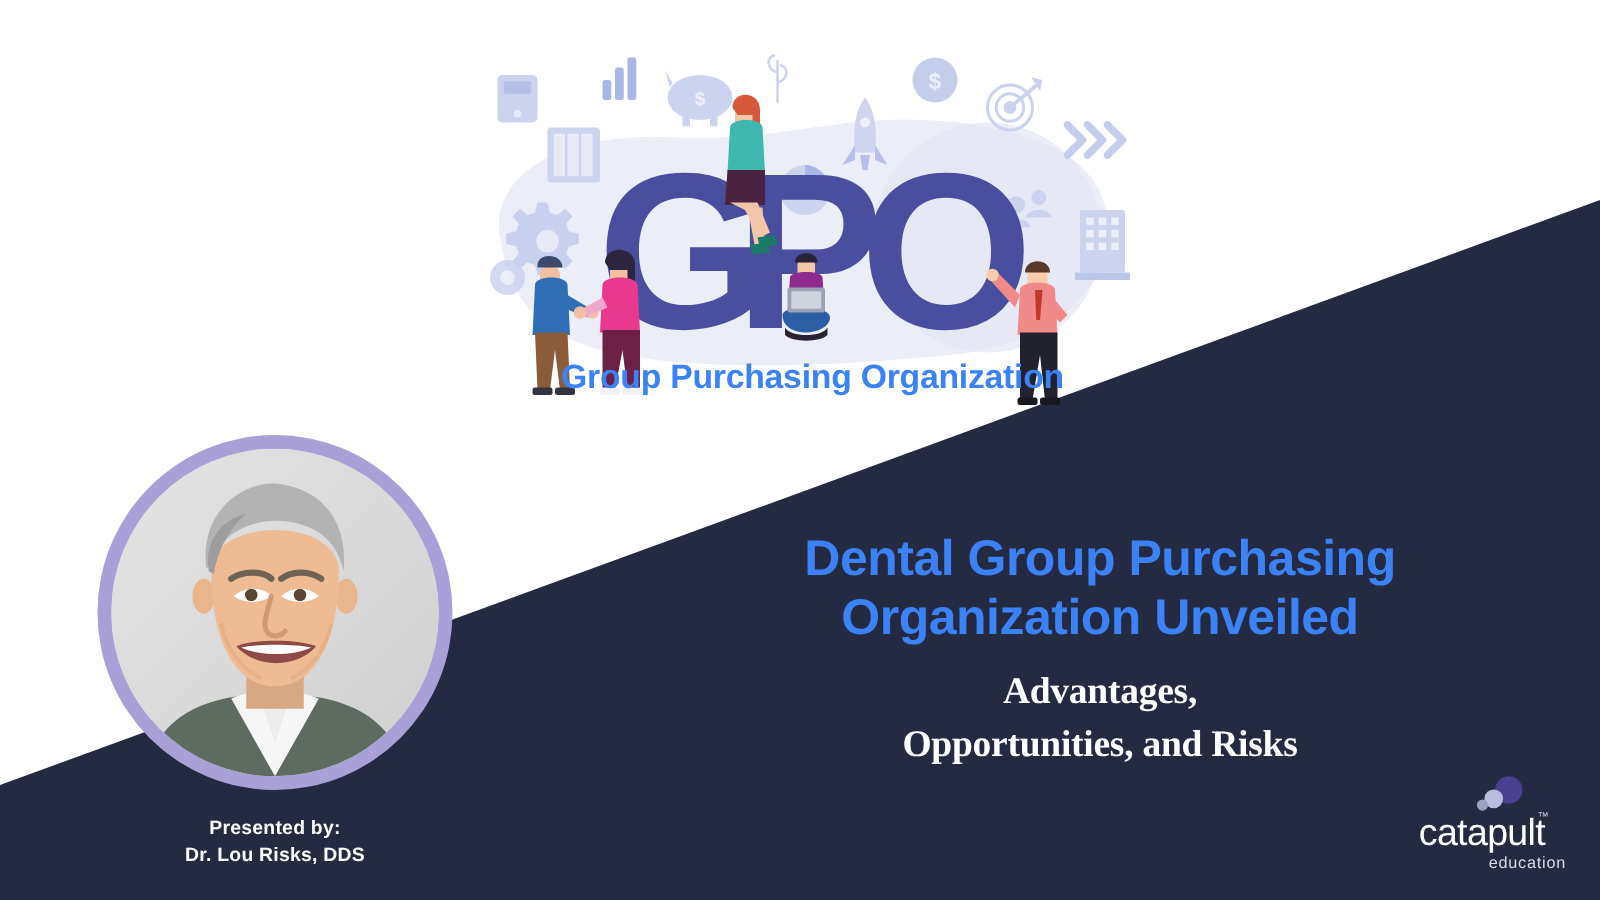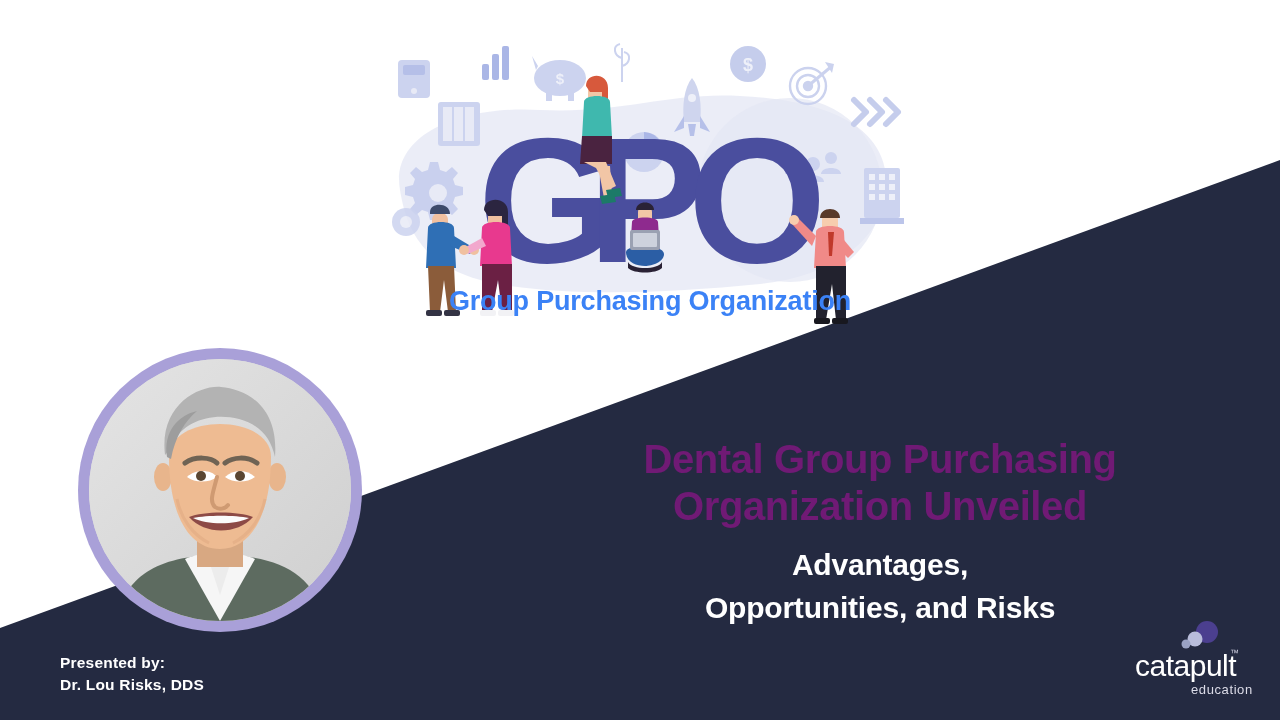--- a/index.html
+++ b/index.html
@@ -58,53 +58,54 @@
     background: #dcdcdc;
   }
   .portrait-inner svg { position:absolute; left:0; top:0; width: 100%; height: 100%; }
 
   
   .presented {
     position: absolute;
     left: 60px;
     top: 652px;
     width: 320px;
-    text-align: left;
+    text-align: center;
     color: #ffffff;
     font-size: 15.5px;
     font-weight: bold;
     line-height: 1.45;
     letter-spacing: 0.2px;
     z-index: 4;
   }
 
   
   .title-block {
     position: absolute;
     left: 530px;
     top: 424px;
     width: 700px;
     text-align: center;
     z-index: 4;
   }
   .title-main {
-    color: #701a75;
+    color: #3b82f6;
     font-size: 40px;
     font-weight: bold;
     line-height: 1.18;
     letter-spacing: -0.4px;
-    margin: 12px;
+    margin: 0;
   }
   .title-sub {
     color: #ffffff;
     font-size: 30px;
     font-weight: bold;
     line-height: 1.42;
     letter-spacing: -0.2px;
     margin: 14px 0 0 0;
+    font-family: Liberation Serif, serif;
   }
 
   
   .logo {
     position: absolute;
     right: 24px;
     bottom: 18px;
     width: 122px;
     height: 82px;
     z-index: 4;

